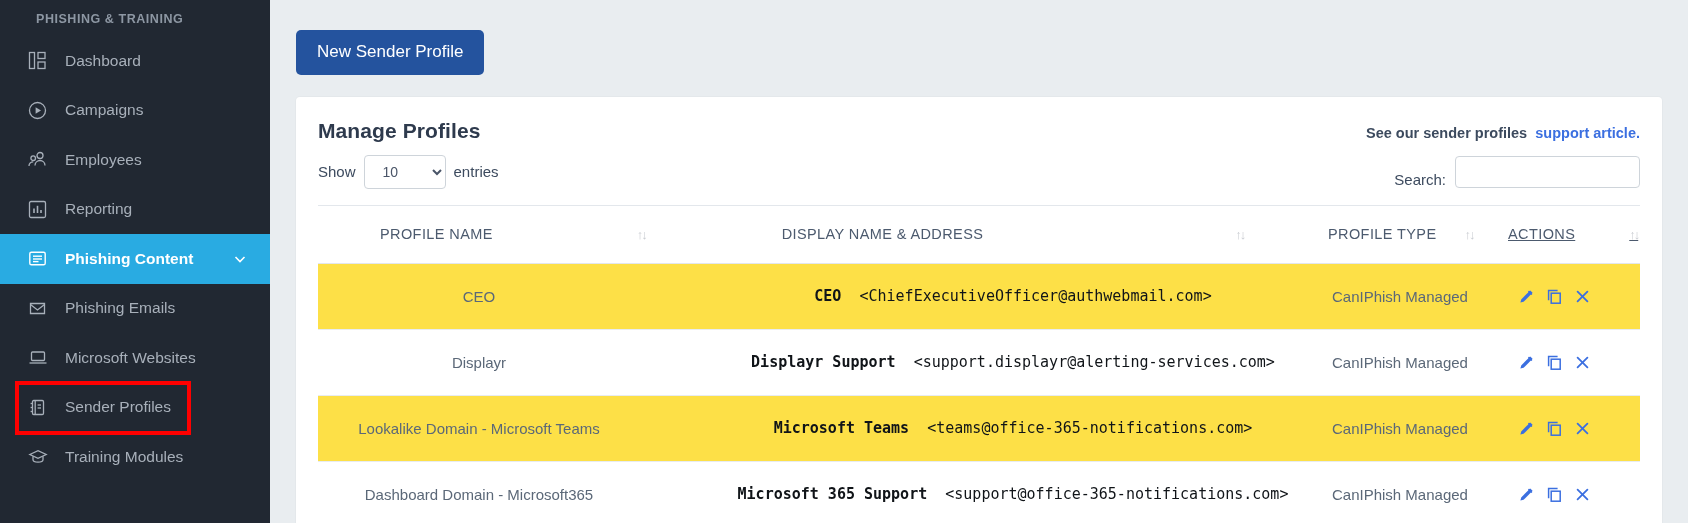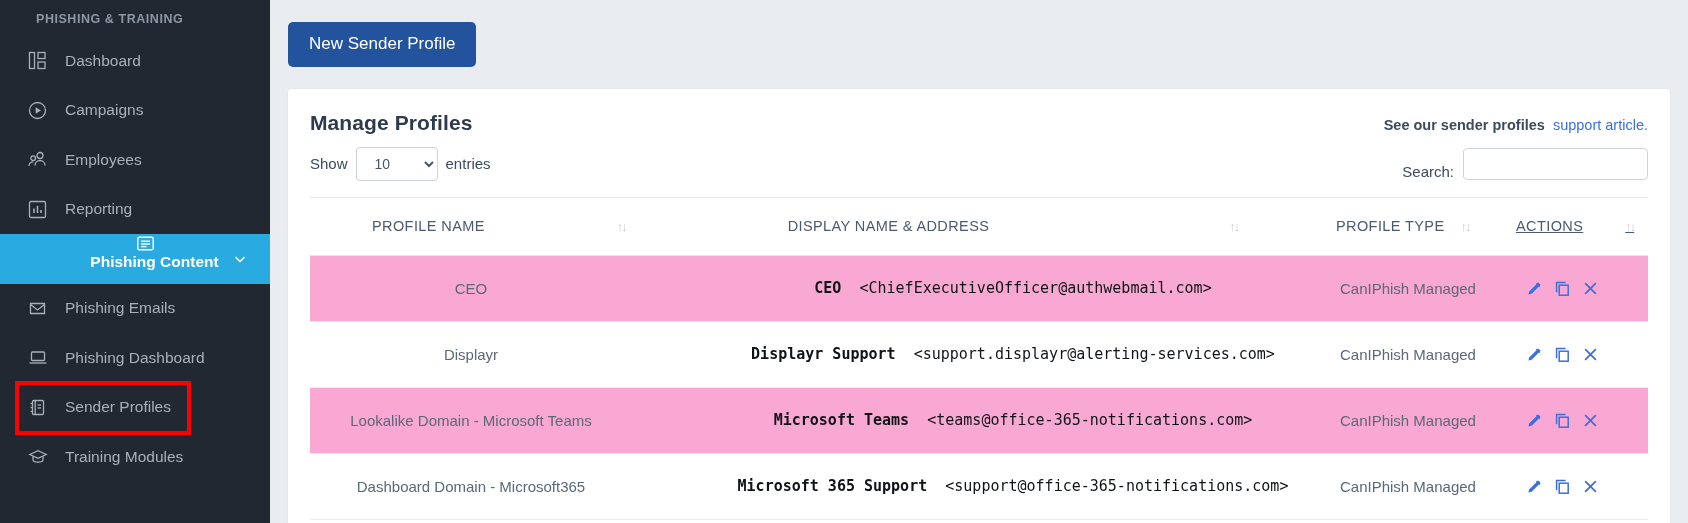--- a/index.html
+++ b/index.html
@@ -53,21 +53,20 @@
     display: flex;
     align-items: center;
     justify-content: flex-start;
   }
   .nav-item .lbl { margin-left: 11px; white-space: nowrap; }
 
   .nav-item.active {
     background: #29abe2;
     color: #ffffff;
     font-weight: bold;
-    flex-direction: column;
   }
   .nav-item.active .lbl { font-weight: bold; }
 
   .nav-item .chev {
     position: absolute;
     right: 22px;
     top: 50%;
     transform: translateY(-50%);
     display: flex;
   }
@@ -87,21 +86,21 @@
     pointer-events: none;
     z-index: 50;
   }
 
   
   #main {
     flex: 1;
     height: 523px;
     background: #e9edf0;
     position: relative;
-    padding: 0;
+    padding: 8px;
     overflow: hidden;
   }
 
   #new-profile-btn {
     margin: 22px 0 0 18px;
     background: #24539e;
     color: #fff;
     border: none;
     border-radius: 5px;
     font-family: "Liberation Sans", sans-serif;
@@ -134,21 +133,21 @@
     letter-spacing: .1px;
   }
 
   #support-line {
     color: #3c4a5e;
     font-size: 14.5px;
     font-weight: bold;
     padding-top: 6px;
     white-space: nowrap;
   }
-  #support-link { color: #3b6fe0; font-weight: normal; text-decoration: none; cursor: pointer; }
+  #support-link { color: #3b6fe0; font-weight: bold; text-decoration: none; cursor: pointer; }
 
   .card-secondrow {
     display: flex;
     justify-content: space-between;
     align-items: center;
     margin-top: 12px;
   }
 
   .length-box {
     display: flex;
@@ -205,21 +204,21 @@
     font-weight: normal;
     letter-spacing: .4px;
     vertical-align: middle;
     position: relative;
     cursor: pointer;
   }
   .th-inner {
     display: flex;
     align-items: center;
     justify-content: center;
-    gap: 0;
+    gap: 12px;
     width: 100%;
   }
   .th-label { white-space: nowrap; }
   .sort-ico {
     color: #c9ccd1;
     font-size: 13px;
     letter-spacing: -2px;
     margin-left: 4px;
     display: inline-block;
   }
@@ -231,21 +230,21 @@
   .th-type .sort-ico { margin-left: 16px; }
   .th-actions .th-inner { justify-content: flex-start; text-decoration: underline; }
   .th-actions .sort-ico { margin-left: 42px; }
 
   #profiles-table tbody td {
     height: 66px;
     border-bottom: 1px solid #e8ecf0;
     vertical-align: middle;
     font-size: 15px;
   }
-  #profiles-table tbody tr.odd td { background: #f9a8d4; margin-top: 24px; }
+  #profiles-table tbody tr.odd td { background: #fde047; margin-top: 24px; }
   #profiles-table tbody tr.even td { background: #ffffff; }
 
   .cell-name {
     text-align: center;
     color: #5b6878;
     font-size: 15px;
     padding-right: 58px;
   }
   .cell-display {
     text-align: center;
@@ -350,21 +349,21 @@
       <span class="lbl">Phishing Emails</span>
     </div>
 
     <div class="nav-item sub">
       <span class="ico">
         <svg width="20" height="19" viewBox="0 0 20 19" fill="none" stroke="#a8b0ba" stroke-width="1.3">
           <rect x="3.5" y="4" width="13" height="8.5" rx="1"></rect>
           <line x1="1.5" y1="15" x2="18.5" y2="15"></line>
         </svg>
       </span>
-      <span class="lbl">Phishing Dashboard</span>
+      <span class="lbl">Microsoft Websites</span>
     </div>
 
     <div class="nav-item sub">
       <span class="ico">
         <svg width="19" height="19" viewBox="0 0 19 19" fill="none" stroke="#a8b0ba" stroke-width="1.3">
           <rect x="4.5" y="2.5" width="11" height="14" rx="1.2"></rect>
           <line x1="7.2" y1="2.5" x2="7.2" y2="16.5"></line>
           <line x1="2.6" y1="5.5" x2="4.5" y2="5.5"></line>
           <line x1="2.6" y1="9.5" x2="4.5" y2="9.5"></line>
           <line x1="2.6" y1="13.5" x2="4.5" y2="13.5"></line>

